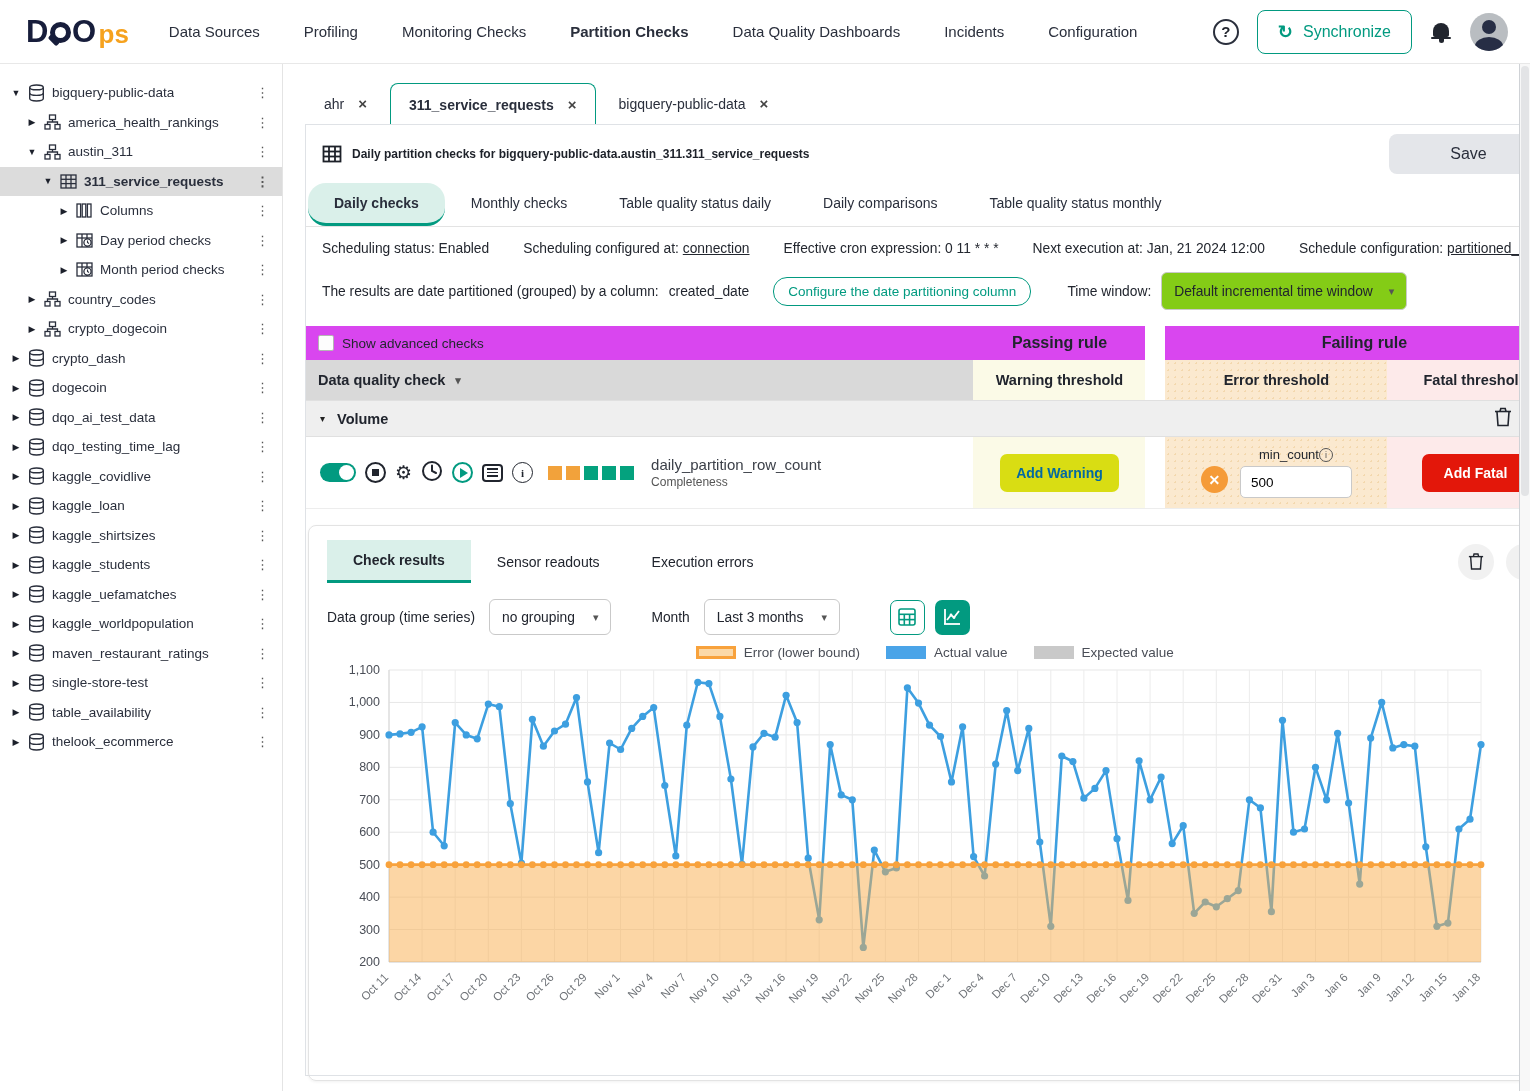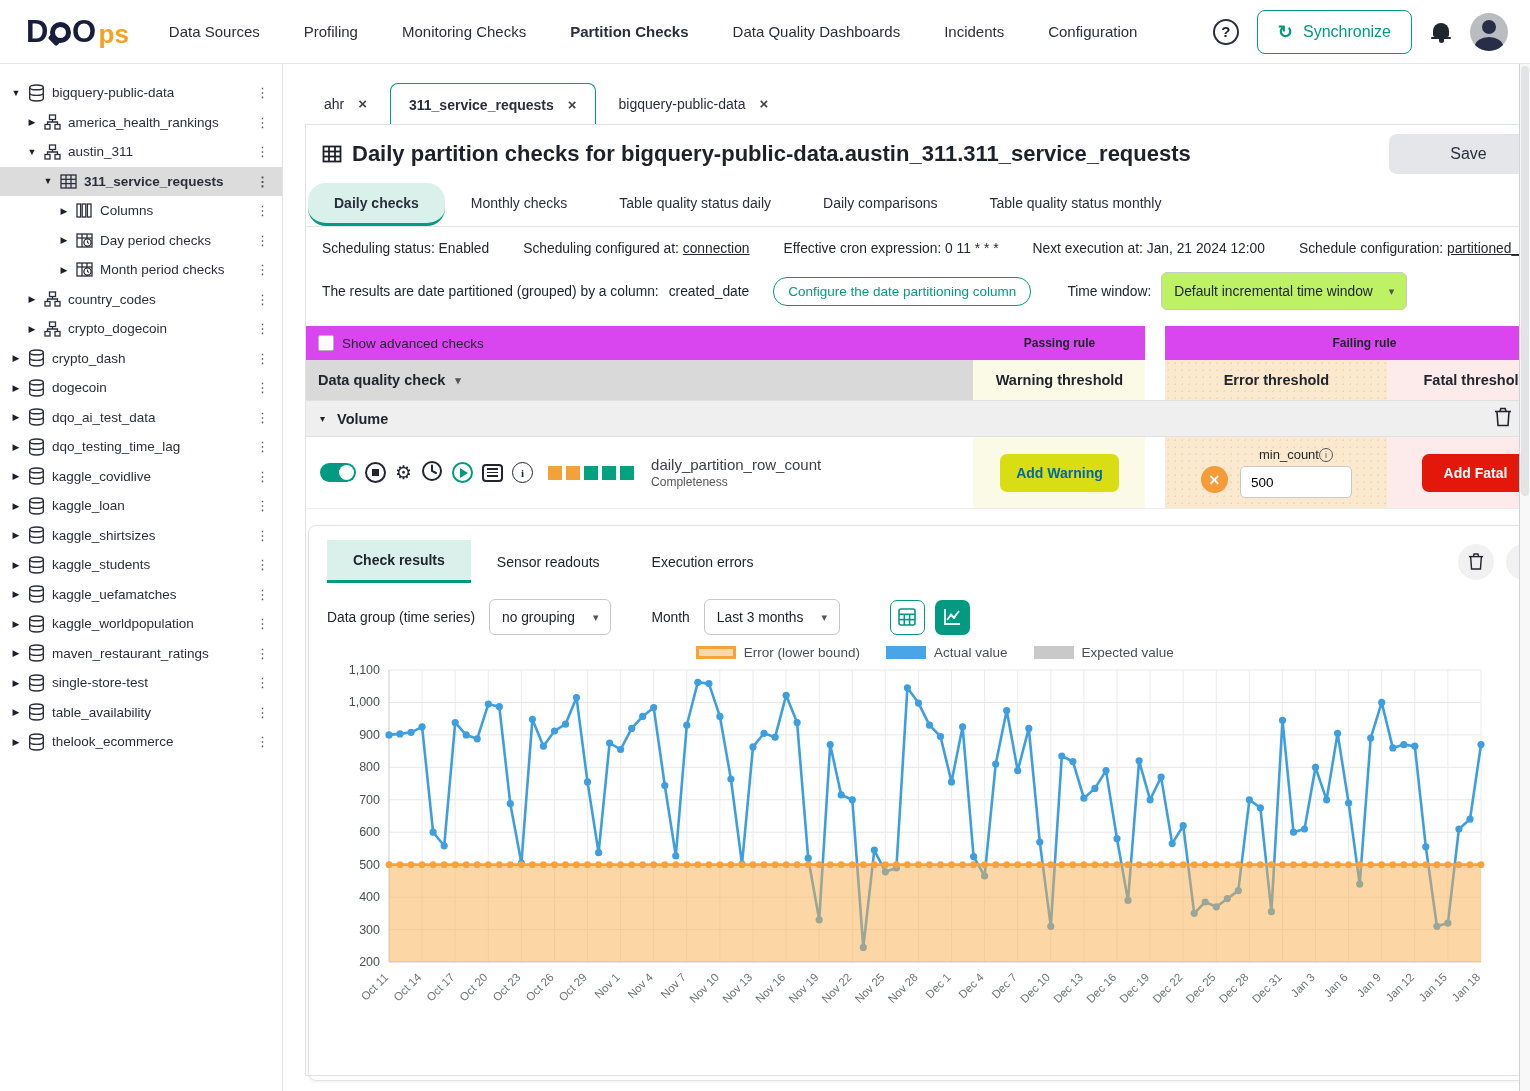--- a/index.html
+++ b/index.html
@@ -50,48 +50,48 @@
   .doc-tabs { display:flex; align-items:flex-end; height:60px; padding-top:14px; gap:4px;}
   .doc-tab { display:flex; align-items:center; gap:14px; padding:12px 18px; font-size:14px;
     color:#2a2f3c; cursor:pointer; border:1px solid transparent; border-bottom:none; border-radius:8px 8px 0 0;}
   .doc-tab.active { border-color:#029a80; font-weight:700; background:#fff; position:relative; top:1px;}
   .tab-close { font-size:15px; font-weight:700; color:#444; cursor:pointer; }
 
   
   .card { border:1px solid #dfe2e6; background:#fff; height:952px; position:relative; }
   .card-header { display:flex; align-items:center; padding:10px 16px; height:58px;}
   .title-icon { margin-right:10px; display:flex; }
-  .page-title { font-size:22px; font-weight:700; color:#1d2129;}
+  .page-title { font-size:12px; font-weight:700; color:#1d2129;}
   .save-btn { margin-left:auto; background:#e4e6ea; border:none; border-radius:8px; width:158px; height:40px;
     font-size:16px; color:#2a2f3c; cursor:pointer;}
 
   .subtabs { display:flex; border-bottom:1px solid #e3e3e3; padding:0 2px;}
   .subtab { padding:12px 26px; font-size:14px; color:#2a2f3c; cursor:pointer; }
   .subtab.active { background:#daf0ea; font-weight:700; border-bottom:3px solid #029a80;border-radius:18px; }
 
   .sched-row { display:flex; align-items:center; gap:34px; padding:14px 16px 6px; font-size:13.8px; color:#23272f; flex-wrap:nowrap; white-space:nowrap;}
   .sched-link { text-decoration:underline; cursor:pointer; }
   .part-row { display:flex; align-items:center; padding:10px 16px 12px; font-size:13.8px; gap:10px; white-space:nowrap;}
   .configure-btn { border:1px solid #029a80; color:#029a80; background:#fff; border-radius:14px;
     padding:6px 14px; font-size:13.5px; margin-left:14px; cursor:pointer;}
   .tw-label { margin-left:26px; }
   .tw-select { border:1px solid #c9c9c9; border-radius:6px; height:38px; display:flex; align-items:center;
-    gap:16px; padding:0 12px; font-size:13.8px; cursor:pointer; background:#bef264;}
+    gap:16px; padding:0 12px; font-size:13.8px; cursor:pointer; background:#84cc16;}
   .sel-caret { color:#555; font-size:11px; }
 
   
   .ct { margin:4px 0 0 0; }
   .ct-grid { display:grid; grid-template-columns: 1fr 172px 20px 222px 176px; }
   .ct-h1 { height:34px; }
   .ct-h1 > div { background:#d946ef; display:flex; align-items:center; }
   .ct-h1 .gap, .ct-h2 .gap { background:#fff; }
   .h1-left { padding-left:12px; gap:8px; }
   .checkbox { width:16px; height:16px; border:1px solid #b5b5b5; background:#fdfdfd; border-radius:2px; cursor:pointer;}
   .h1-label { font-size:13.5px; color:#23272f; }
-  .h-center { justify-content:center; font-weight:700; font-size:12px; }
+  .h-center { justify-content:center; font-weight:700; font-size:16px; }
   .ct-h2 { height:40px; }
   .ct-h2 > div { display:flex; align-items:center; justify-content:center; font-weight:700; font-size:14.5px;}
   .h2-left { background:#d9d9d9; justify-content:flex-start !important; padding-left:12px; gap:10px;}
   .col-warning { background:#fbfae7; }
   .col-error { background:#fbe9cf;
     background-image:radial-gradient(#f3d8ae 1px, rgba(0,0,0,0) 1px); background-size:7px 7px;}
   .col-fatal { background:#fdeaea; }
   .volume-row { height:37px; background:#efefef; border-top:1px solid #e0e0e0; border-bottom:1px solid #e0e0e0;
     display:flex; align-items:center; padding:0 14px; gap:12px;}
   .volume-caret { font-size:10px; color:#222; }

